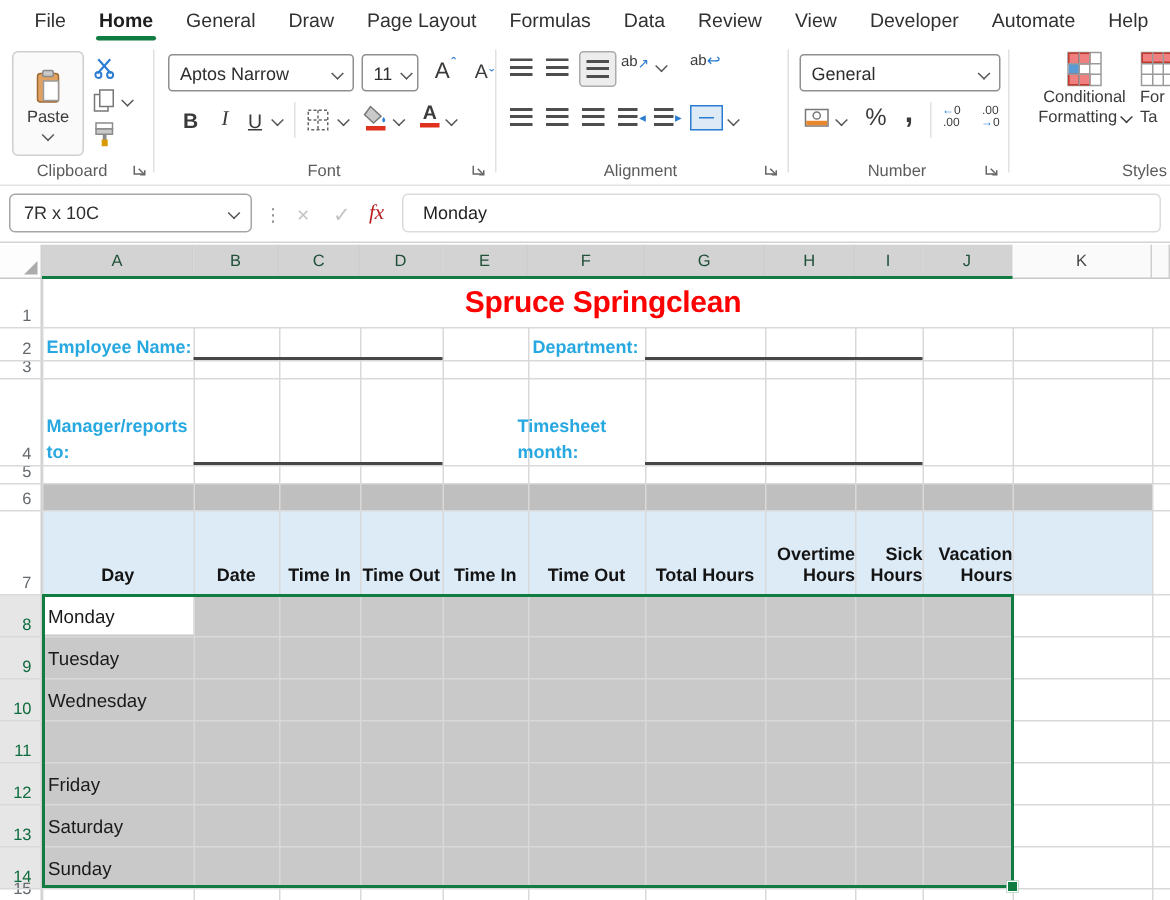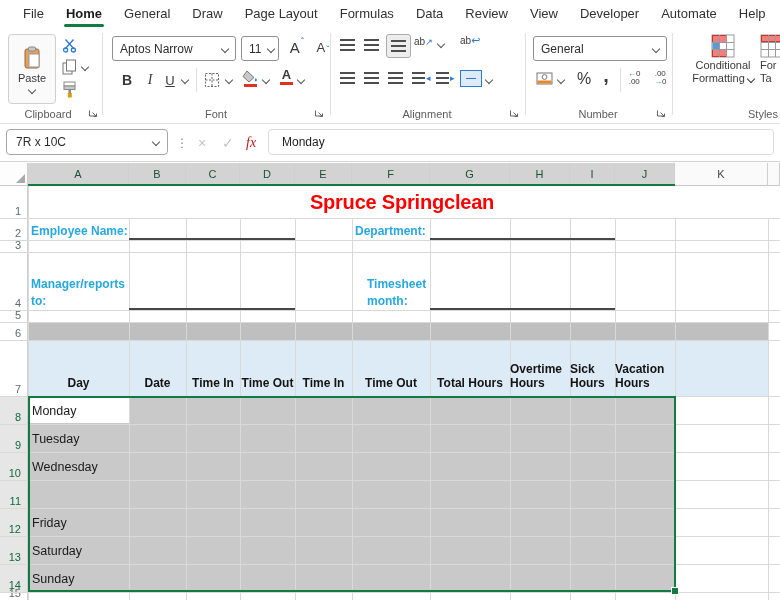--- a/index.html
+++ b/index.html
@@ -44,21 +44,21 @@
   .corner span{position:absolute;right:2px;bottom:2px;width:0;height:0;border-left:9px solid transparent;border-bottom:9px solid #ABABAB;}
   .greenbar{position:absolute;left:28px;top:21px;width:647px;height:2px;background:#107C41;}
   .rh{position:absolute;left:0;width:28px;background:#fff;border-right:1px solid #CFCFCF;display:flex;align-items:flex-end;justify-content:flex-end;padding:0 6px 1px 0;font-size:11px;color:#63686C;box-sizing:border-box;}
   .rh.selr{background:#E6E6E6;color:#0E6B3D;}
   .vl{position:absolute;width:1px;background:#D9D9D9;}
   .hl{position:absolute;height:1px;background:#D9D9D9;left:0;width:780px;}
   .fillrect{position:absolute;}
   .title{position:absolute;left:129px;width:546px;top:24px;height:30px;text-align:center;font-weight:800;font-size:20px;line-height:30px;color:#FE0000;letter-spacing:-0.2px;}
   .lbl{position:absolute;display:flex;align-items:flex-end;font-weight:700;font-size:12px;color:#28A8E0;line-height:17px;}
   .uline{position:absolute;height:2px;background:#474747;}
-  .th{position:absolute;display:flex;align-items:flex-end;justify-content:center;text-align:left;font-weight:700;font-size:12px;color:#141414;line-height:14px;padding-bottom:6px;box-sizing:border-box;}
+  .th{position:absolute;display:flex;align-items:flex-end;justify-content:center;text-align:right;font-weight:700;font-size:12px;color:#141414;line-height:14px;padding-bottom:6px;box-sizing:border-box;}
   .day{position:absolute;left:30px;width:98px;height:28px;display:flex;align-items:flex-end;padding:0 0 6px 2px;font-size:12.5px;color:#1A1A1A;box-sizing:border-box;}
   .selborder{position:absolute;left:28px;top:233px;width:648px;height:196px;border:2px solid #107C41;box-sizing:border-box;}
   .handle{position:absolute;left:671px;top:424px;width:8px;height:8px;background:#107C41;border:1px solid #fff;box-sizing:border-box;}
 </style>
 </head>
 <body>
 
 <div id="app">
 
   <div class="menubar">
@@ -355,21 +355,21 @@
     <div class="hl" style="top:317px;"></div>
     <div class="hl" style="top:345px;"></div>
     <div class="hl" style="top:373px;"></div>
     <div class="hl" style="top:401px;"></div>
     <div class="hl" style="top:429px;"></div>
 
     <div class="title">Spruce Springclean</div>
     <div class="lbl" style="left:31px;top:55px;height:22px;padding-bottom:3px;white-space:nowrap;">Employee Name:</div>
     <div class="lbl" style="left:355px;top:55px;height:22px;padding-bottom:3px;white-space:nowrap;">Department:</div>
     <div class="lbl" style="left:31px;top:89px;height:58px;width:100px;padding-bottom:5px;">Manager/reports to:</div>
-    <div class="lbl" style="left:367px;top:89px;height:58px;width:74px;padding-bottom:5px;">Timesheet month:</div>
+    <div class="lbl" style="left:345px;top:89px;height:58px;width:74px;padding-bottom:5px;">Timesheet month:</div>
 
     <div class="uline" style="left:129px;top:75px;width:166px;"></div>
     <div class="uline" style="left:430px;top:75px;width:185px;"></div>
     <div class="uline" style="left:129px;top:145px;width:166px;"></div>
     <div class="uline" style="left:430px;top:145px;width:185px;"></div>
 
     <div class="th" style="left:28px;top:177px;width:101px;height:56px;">Day</div>
     <div class="th" style="left:129px;top:177px;width:57px;height:56px;">Date</div>
     <div class="th" style="left:186px;top:177px;width:54px;height:56px;">Time In</div>
     <div class="th" style="left:240px;top:177px;width:55px;height:56px;">Time Out</div>

